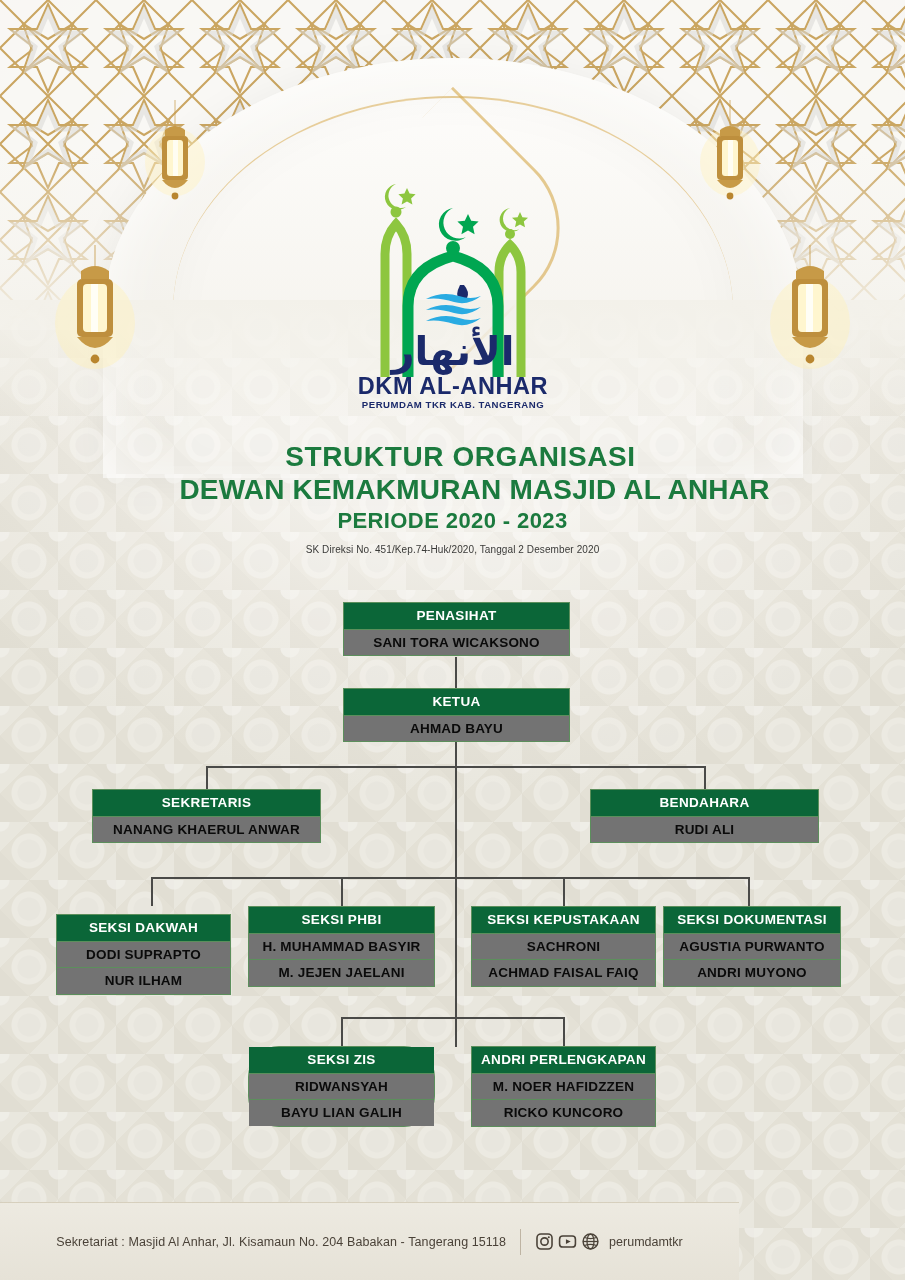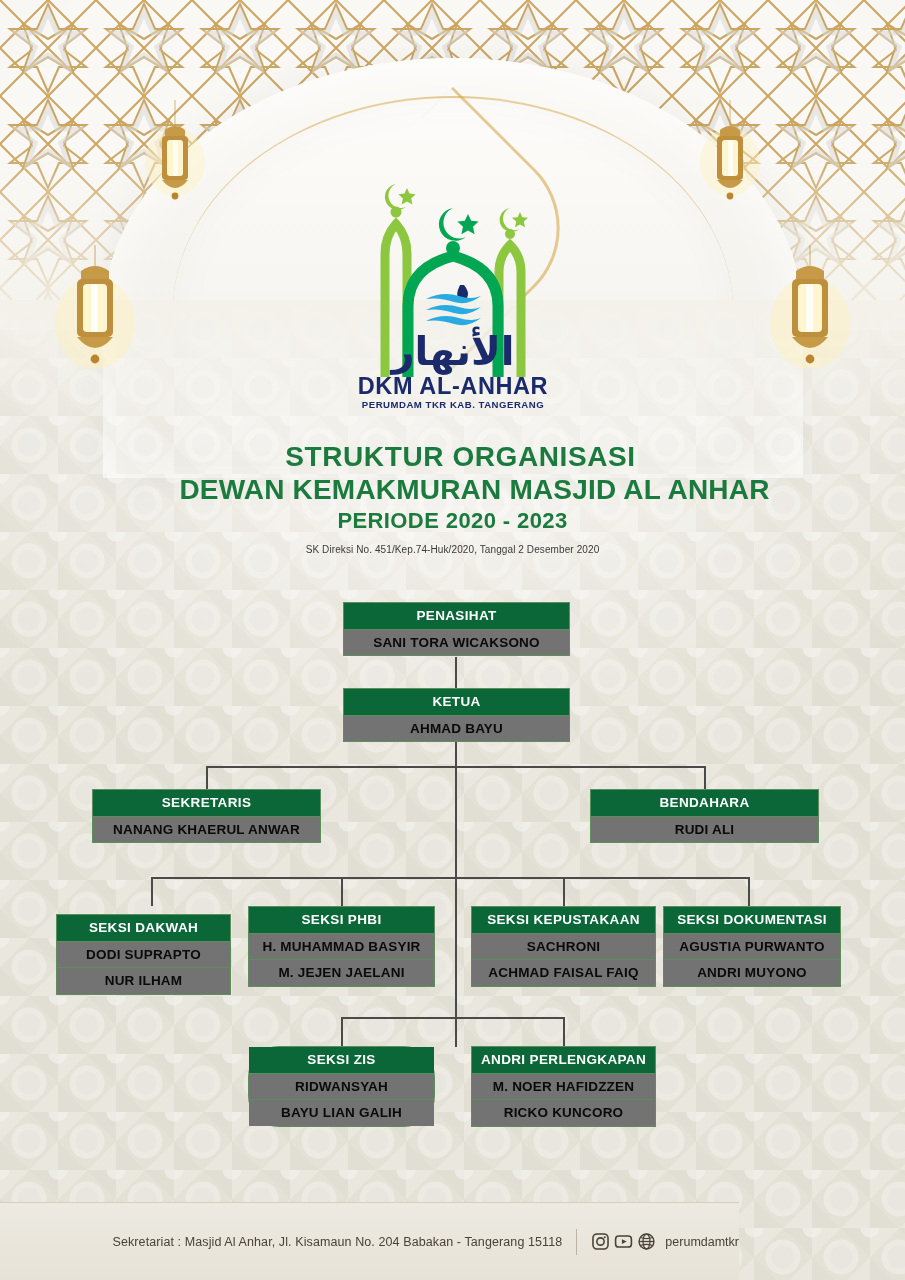--- a/index.html
+++ b/index.html
@@ -102,21 +102,21 @@
     text-align:center; padding:6px 4px 6px; line-height:1;
     border-top:1px solid #5C8F5C;
   }
   .node .nm:first-of-type { border-top:none; }
 
   
   .footer {
     position:absolute; left:0; bottom:0; width:739px; height:78px;
     background:linear-gradient(to bottom,#EDEAE1 0%,#E6E2D7 100%);
     border-top:1px solid rgba(160,140,100,.22);
-    display:flex; align-items:center; justify-content:flex-end;
+    display:flex; align-items:center; justify-content:center;
   }
   .footer-inner { display:flex; align-items:center; gap:14px; }
   .footer-text { font-size:12.5px; color:#4A4238; letter-spacing:.1px; }
   .footer-div { width:1px; height:26px; background:rgba(120,100,70,.38); }
   .footer-social { display:flex; align-items:center; gap:4px; }
   .footer-handle { font-size:12.5px; color:#4A4238; margin-left:5px; }
 </style>
 </head>
 <body>
 

